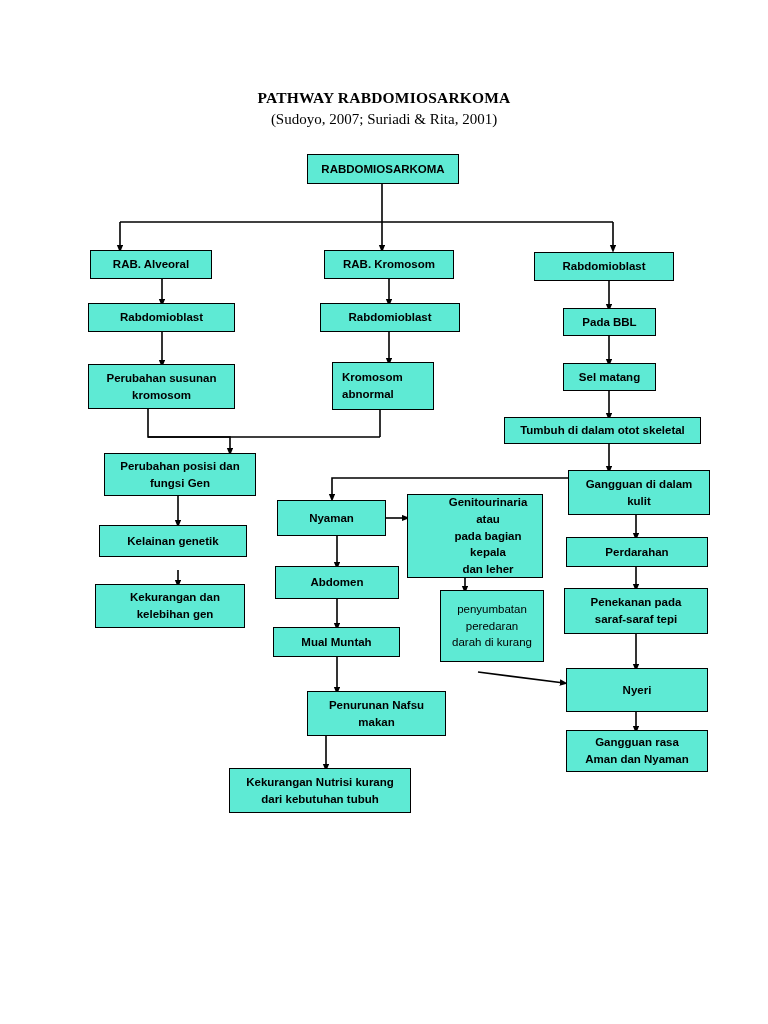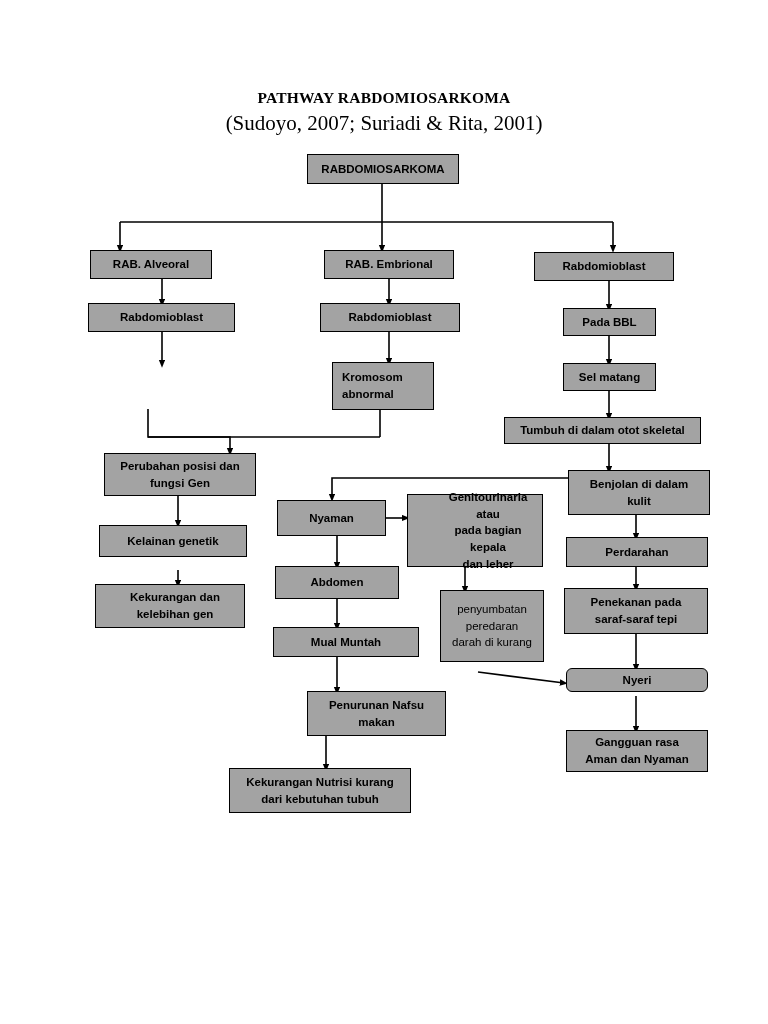--- a/index.html
+++ b/index.html
@@ -42,31 +42,31 @@
     font-family: "Liberation Serif", serif;
     font-weight: bold;
     font-size: 15.5px;
     letter-spacing: 0.2px;
     line-height: 1.25;
     display: block;
   }
   .doc-subtitle {
     font-family: "Liberation Serif", serif;
     font-weight: normal;
-    font-size: 21px;
+    font-size: 15px;
     line-height: 1.3;
     display: block;
     margin-top: 3px;
   }
 
   .node {
     position: absolute;
     box-sizing: border-box;
     border: 1.6px solid #000000;
-    background: #a3a3a3;
+    background: #5eead4;
     display: flex;
     align-items: center;
     justify-content: center;
     text-align: center;
     font-family: "Liberation Sans", sans-serif;
     font-weight: bold;
     font-size: 11.5px;
     line-height: 1.45;
     padding: 2px 5px;
     z-index: 2;
@@ -163,31 +163,35 @@
 
   <div class="node" style="left:307px; top:154px; width:152px; height:30px;">
     <span class="label">RABDOMIOSARKOMA</span>
   </div>
 
   <div class="node" style="left:90px; top:250px; width:122px; height:29px;">
     <span class="label">RAB. Alveoral</span>
   </div>
 
   <div class="node" style="left:324px; top:250px; width:130px; height:29px;">
-    <span class="label">RAB. Embrional</span>
+    <span class="label">RAB. Kromosom</span>
   </div>
 
   <div class="node" style="left:534px; top:252px; width:140px; height:29px;">
     <span class="label">Rabdomioblast</span>
   </div>
 
   <div class="node" style="left:88px; top:303px; width:147px; height:29px;">
     <span class="label">Rabdomioblast</span>
   </div>
 
+  <div class="node" style="left:88px; top:364px; width:147px; height:45px;">
+    <span class="label">Perubahan susunan
+kromosom</span>
+  </div>
 
   <div class="node" style="left:320px; top:303px; width:140px; height:29px;">
     <span class="label">Rabdomioblast</span>
   </div>
 
   <div class="node align-left" style="left:332px; top:362px; width:102px; height:48px;">
     <span class="label">Kromosom
 abnormal</span>
   </div>
 
@@ -214,65 +218,65 @@
 
   <div class="node" style="left:95px; top:584px; width:150px; height:44px;padding-left:15px;">
     <span class="label">Kekurangan dan
 kelebihan gen</span>
   </div>
 
   <div class="node" style="left:277px; top:500px; width:109px; height:36px;">
     <span class="label">Nyaman</span>
   </div>
 
-  <div class="node" style="left:407px; top:494px; width:136px; height:73px;padding-left:31px;">
+  <div class="node" style="left:407px; top:494px; width:136px; height:84px;padding-left:31px;">
     <span class="label">Genitourinaria atau
 pada bagian kepala
 dan leher</span>
   </div>
 
   <div class="node" style="left:275px; top:566px; width:124px; height:33px;">
     <span class="label">Abdomen</span>
   </div>
 
-  <div class="node" style="left:273px; top:627px; width:146px; height:30px;">
+  <div class="node" style="left:273px; top:627px; width:127px; height:30px;">
     <span class="label">Mual Muntah</span>
   </div>
 
   <div class="node" style="left:267px; top:691px; width:139px; height:45px;margin-left:40px;">
     <span class="label">Penurunan Nafsu
 makan</span>
   </div>
 
   <div class="node" style="left:229px; top:768px; width:182px; height:45px;">
     <span class="label">Kekurangan Nutrisi kurang
 dari kebutuhan tubuh</span>
   </div>
 
   <div class="node normal-weight" style="left:440px; top:590px; width:104px; height:72px;">
     <span class="label">penyumbatan
 peredaran
 darah di kurang</span>
   </div>
 
   <div class="node" style="left:568px; top:470px; width:142px; height:45px;">
-    <span class="label">Benjolan di dalam
+    <span class="label">Gangguan di dalam
 kulit</span>
   </div>
 
   <div class="node" style="left:566px; top:537px; width:142px; height:30px;">
     <span class="label">Perdarahan</span>
   </div>
 
   <div class="node" style="left:564px; top:588px; width:144px; height:46px;">
     <span class="label">Penekanan pada
 saraf-saraf tepi</span>
   </div>
 
-  <div class="node" style="left:566px; top:668px; width:142px; height:24px;border-radius:6px;">
+  <div class="node" style="left:566px; top:668px; width:142px; height:44px;">
     <span class="label">Nyeri</span>
   </div>
 
   <div class="node" style="left:566px; top:730px; width:142px; height:42px;">
     <span class="label">Gangguan rasa
 Aman dan Nyaman</span>
   </div>
 
 </div>
 

